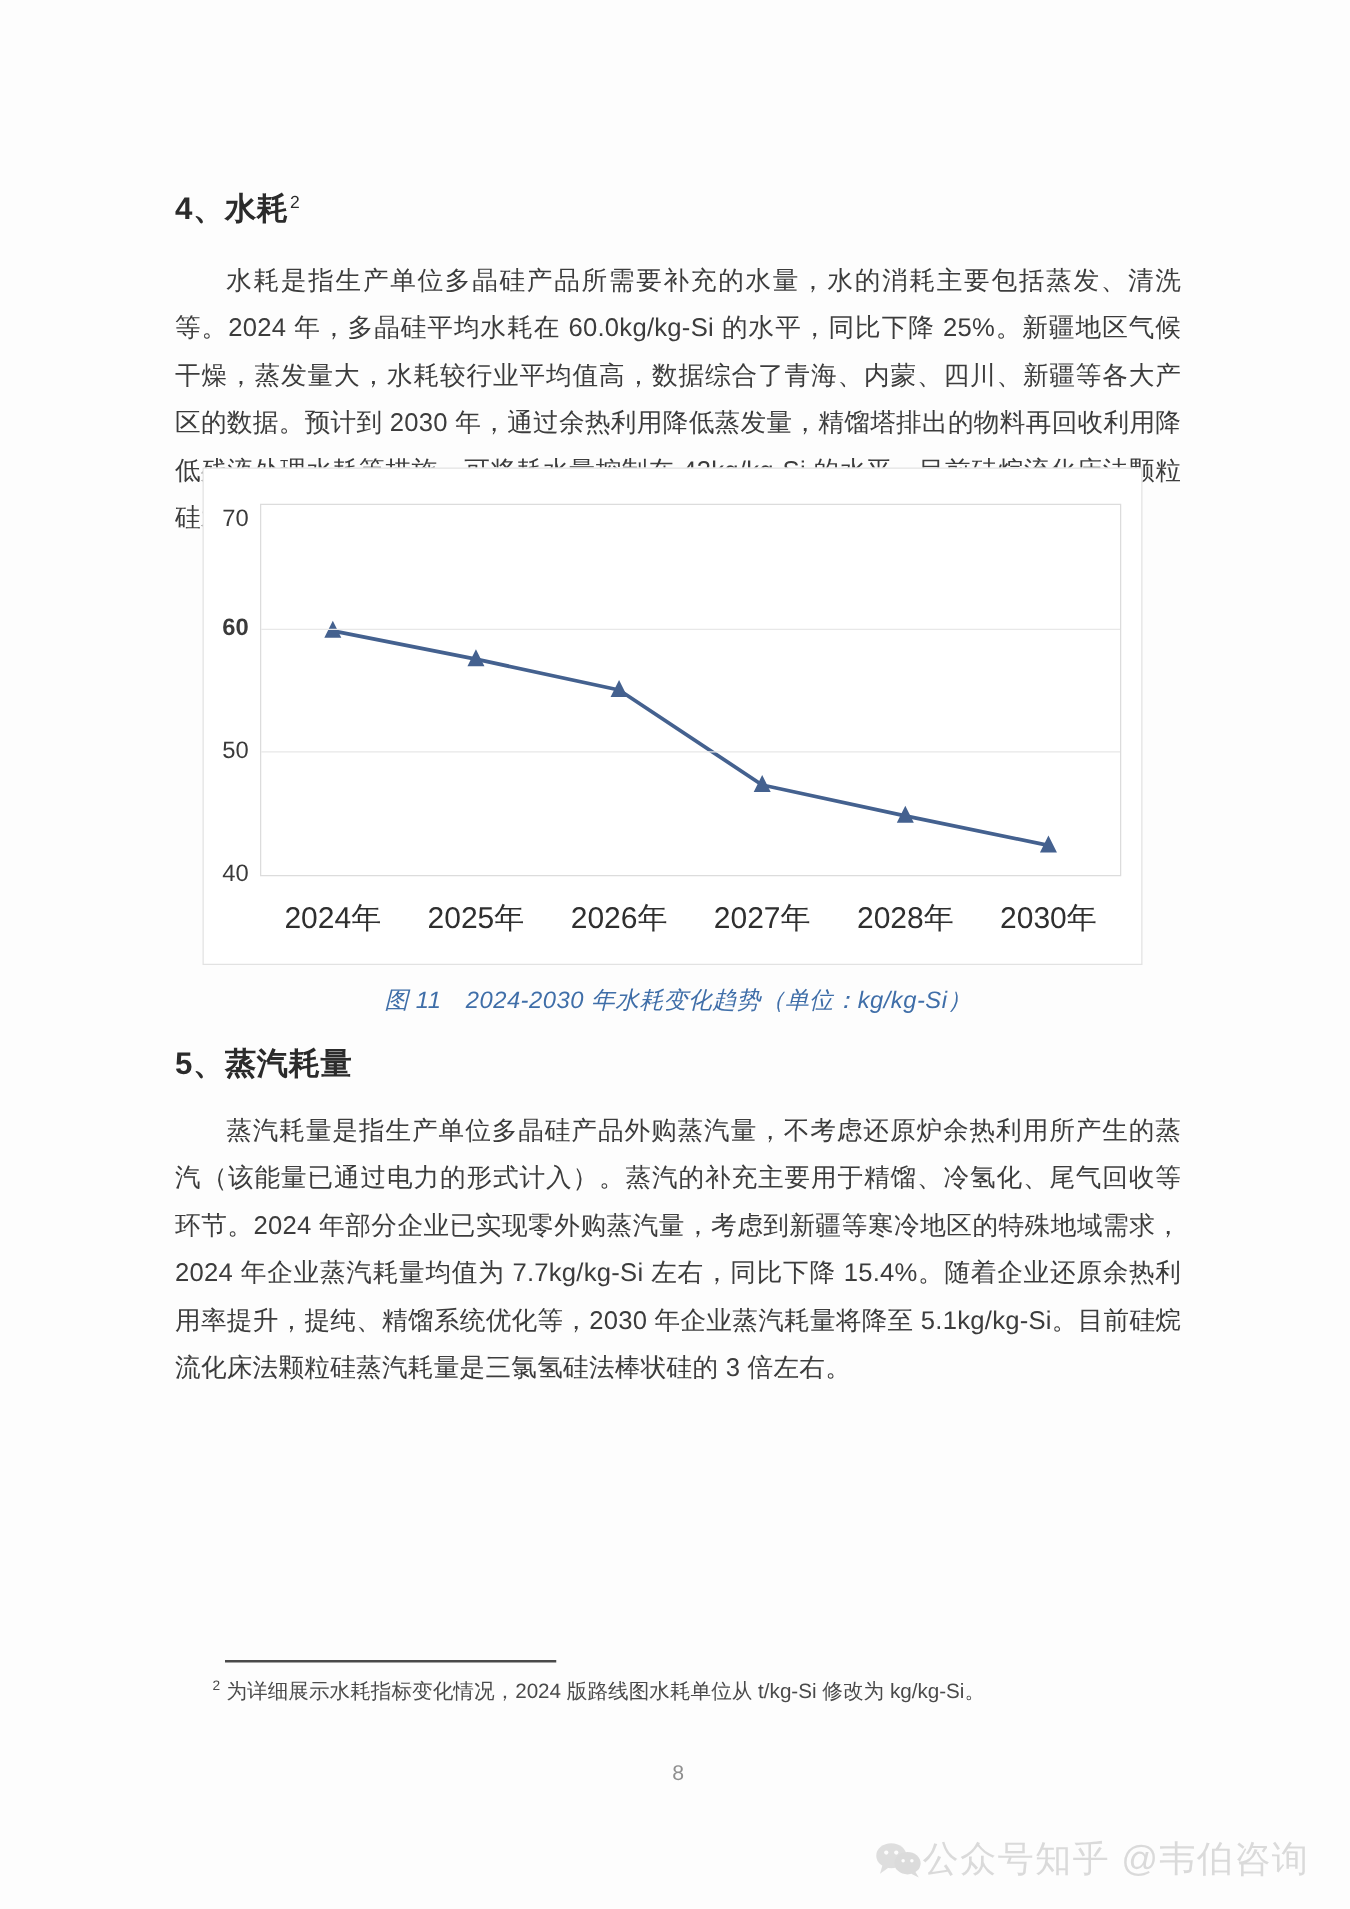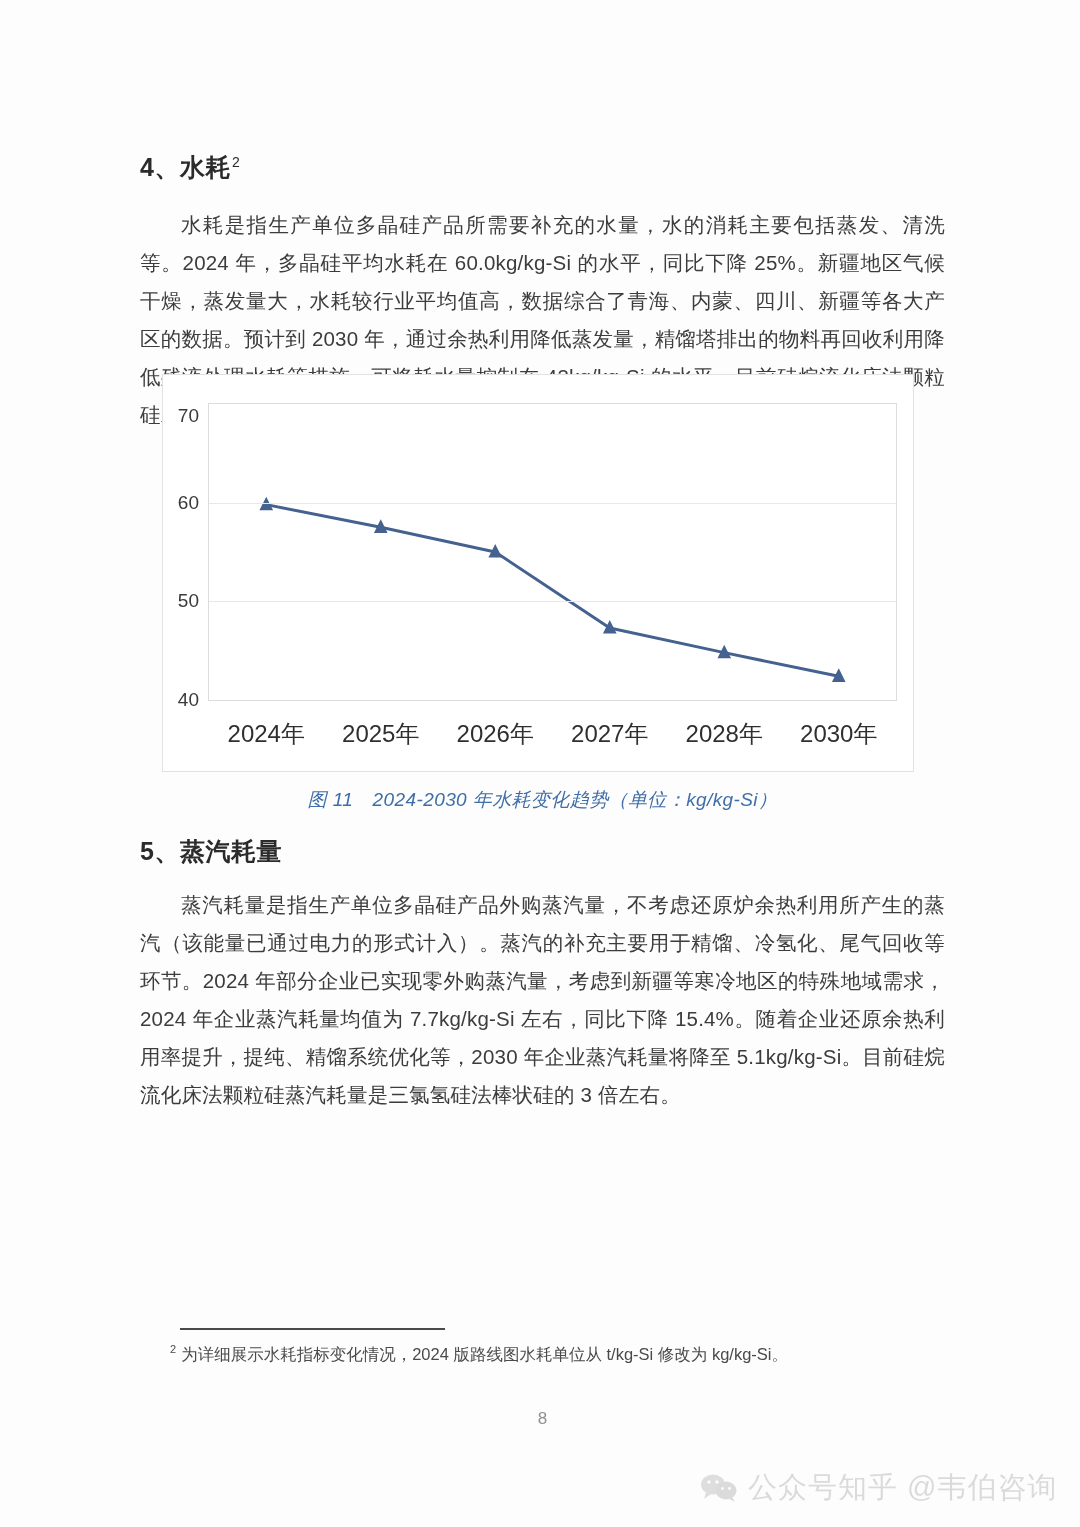--- a/index.html
+++ b/index.html
@@ -213,21 +213,20 @@
     color: #8f8f8f;
   }
 
   
   .wechat-watermark {
     position: absolute;
     left: 700px;
     top: 1468px;
     display: flex;
     align-items: center;
-    gap: 10px;
     opacity: 0.30;
     user-select: none;
   }
   .wechat-watermark .wm-text {
     font-size: 29px;
     color: #8d8d8d;
     letter-spacing: 1px;
     white-space: nowrap;
   }
 </style>
@@ -252,21 +251,21 @@
               <polygon points="286.25000000000006,140 279.45000000000005,153.6 293.05000000000007,153.6" fill="#44618F"></polygon>
               <polygon points="400.75,215.97333333333336 393.95,229.57333333333335 407.55,229.57333333333335" fill="#44618F"></polygon>
               <polygon points="515.25,240.64000000000004 508.45,254.24000000000004 522.05,254.24000000000004" fill="#44618F"></polygon>
               <polygon points="629.7499999999999,264.32 622.9499999999999,277.92 636.5499999999998,277.92" fill="#44618F"></polygon>
             </svg>
 
         <div class="ytick" style="top: 100%;">40</div>
             <div class="gridline" style="top: 66.6667%;"></div>
             <div class="ytick" style="top: 66.6667%; margin-left: 10px;">50</div>
             <div class="gridline" style="top: 33.3333%;"></div>
-            <div class="ytick" style="top: 33.3333%;">60</div>
+            <div class="ytick" style="top: 33.3333%; font-weight: bold;">60</div>
             <div class="ytick" style="top: 0%; margin-top: 12px;">70</div>
             <div class="xtick" style="left: 8.33333%;">2024年</div>
             <div class="xtick" style="left: 25%;">2025年</div>
             <div class="xtick" style="left: 41.6667%;">2026年</div>
             <div class="xtick" style="left: 58.3333%;">2027年</div>
             <div class="xtick" style="left: 75%;">2028年</div>
             <div class="xtick" style="left: 91.6667%;">2030年</div>
           </div>
       </div>
     </div>

